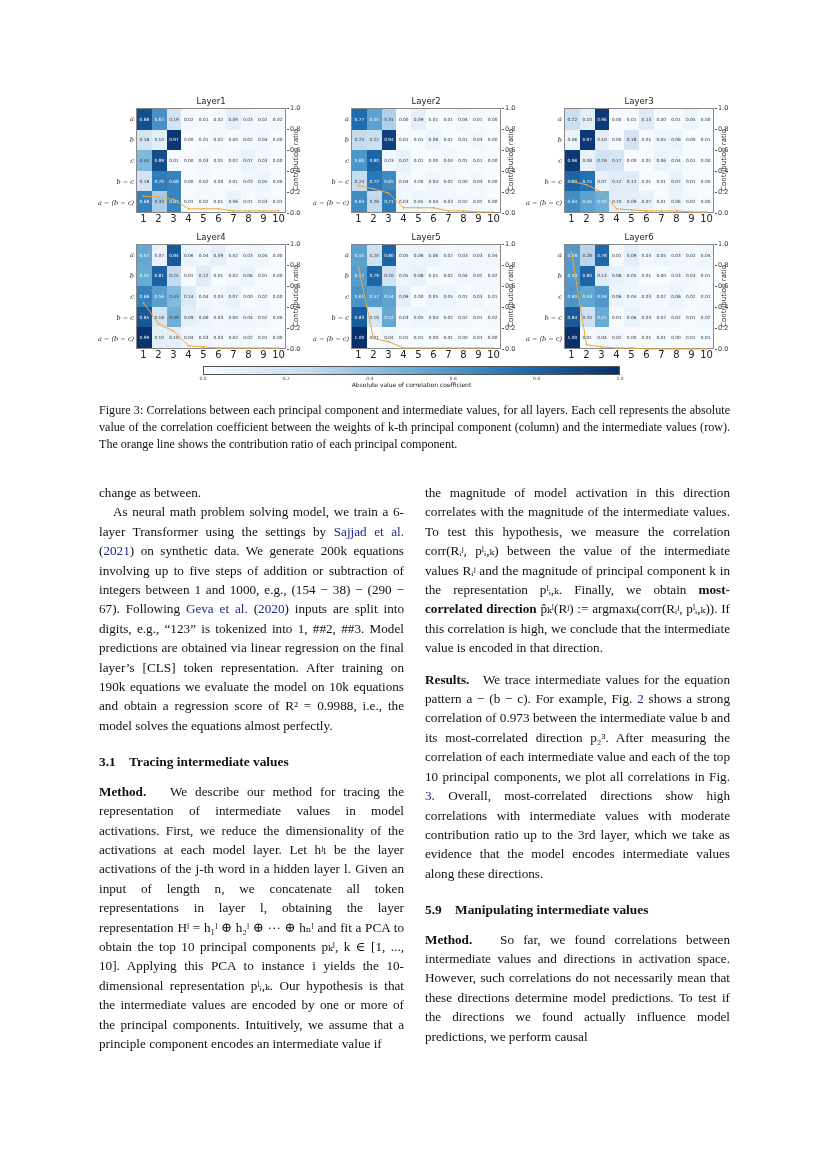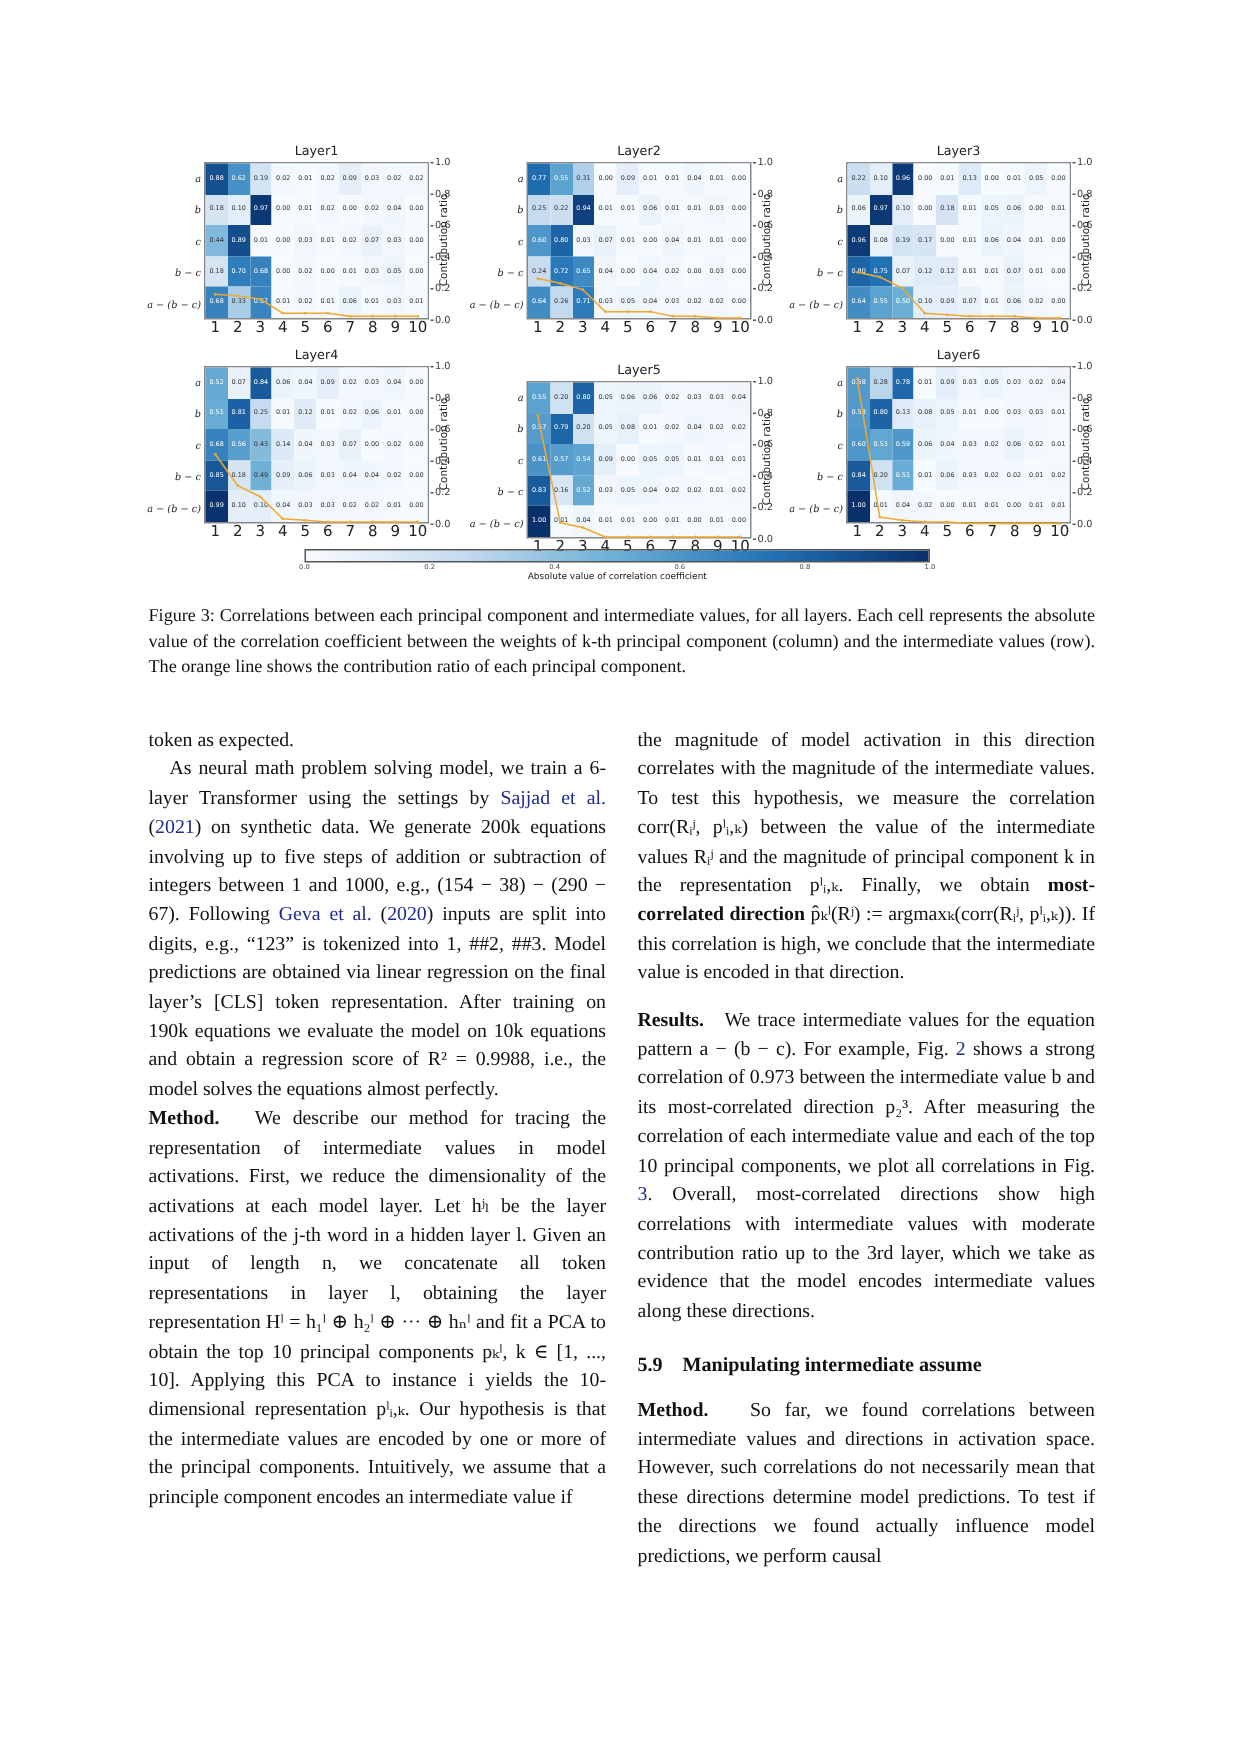--- a/index.html
+++ b/index.html
@@ -430,21 +430,21 @@
         <circle cx="37.5" cy="87.15" r="0.9" fill="#f0a830"></circle>
         <circle cx="52.5" cy="101.85" r="0.9" fill="#f0a830"></circle>
         <circle cx="67.5" cy="102.9" r="0.9" fill="#f0a830"></circle>
         <circle cx="82.5" cy="103.95" r="0.9" fill="#f0a830"></circle>
         <circle cx="97.5" cy="103.95" r="0.9" fill="#f0a830"></circle>
         <circle cx="112.5" cy="103.95" r="0.9" fill="#f0a830"></circle>
         <circle cx="127.5" cy="103.95" r="0.9" fill="#f0a830"></circle>
         <circle cx="142.5" cy="103.95" r="0.9" fill="#f0a830"></circle>
       </svg>
     </div>
-  <div class="panel" style="left:215px; top:146px;">
+  <div class="panel" style="left:215px; top:136px;">
       <div class="ptitle">Layer5</div>
       <div class="rlabels">
         <div class="rl">a</div>
         <div class="rl">b</div>
         <div class="rl">c</div>
         <div class="rl">b − c</div>
         <div class="rl">a − (b − c)</div>
       </div>
       <div class="grid">
         <div class="cell dark" style="background:rgb(92,162,207)">0.55</div>
@@ -640,23 +640,24 @@
       <span style="left:80%">0.8</span>
       <span style="left:100%">1.0</span>
     </div>
     <div class="clabel">Absolute value of correlation coefficient</div>
   </div>
 </div>
 
 <div class="caption">Figure 3: Correlations between each principal component and intermediate values, for all layers. Each cell represents the absolute value of the correlation coefficient between the weights of k-th principal component (column) and the intermediate values (row). The orange line shows the contribution ratio of each principal component.</div>
 
 <div class="col left">
-  <p>token as expected.</p>
+  <p>change as between.</p>
   <p class="indent"><span>As neural math problem solving model, we train a 6-layer Transformer using the settings by </span><span class="cite">Sajjad et al.</span> (<span class="cite">2021</span>)<span> on synthetic data. We generate 200k equations involving up to five steps of addition or subtraction of integers between 1 and 1000, e.g., (154 − 38) − (290 − 67). Following </span><span class="cite">Geva et al.</span> (<span class="cite">2020</span>)<span> inputs are split into digits, e.g., “123” is tokenized into 1, ##2, ##3. Model predictions are obtained via linear regression on the final layer’s [CLS] token representation. After training on 190k equations we evaluate the model on 10k equations and obtain a regression score of R² = 0.9988, i.e., the model solves the equations almost perfectly.</span></p>
+  <h3><span class="num">3.1</span><span>Tracing intermediate values</span></h3>
   <p><b>Method.</b>&nbsp;&nbsp; <span>We describe our method for tracing the representation of intermediate values in model activations. First, we reduce the dimensionality of the activations at each model layer. Let hʲₗ be the layer activations of the j-th word in a hidden layer l. Given an input of length n, we concatenate all token representations in layer l, obtaining the layer representation Hˡ = h₁ˡ ⊕ h₂ˡ ⊕ ··· ⊕ hₙˡ and fit a PCA to obtain the top 10 principal components pₖˡ, k ∈ [1, ..., 10]. Applying this PCA to instance i yields the 10-dimensional representation pˡᵢ,ₖ. Our hypothesis is that the intermediate values are encoded by one or more of the principal components. Intuitively, we assume that a principle component encodes an intermediate value if</span></p>
 </div>
 
 <div class="col right">
   <p><span>the magnitude of model activation in this direction correlates with the magnitude of the intermediate values. To test this hypothesis, we measure the correlation corr(Rᵢʲ, pˡᵢ,ₖ) between the value of the intermediate values Rᵢʲ and the magnitude of principal component k in the representation pˡᵢ,ₖ. Finally, we obtain</span> <b>most-correlated direction</b> <span>p̂ₖˡ(Rʲ) := argmaxₖ(corr(Rᵢʲ, pˡᵢ,ₖ)). If this correlation is high, we conclude that the intermediate value is encoded in that direction.</span></p>
   <p class="para-gap"><b>Results.</b>&nbsp;&nbsp; <span>We trace intermediate values for the equation pattern a − (b − c). For example, Fig. </span><span class="cite">2</span><span> shows a strong correlation of 0.973 between the intermediate value b and its most-correlated direction p₂³. After measuring the correlation of each intermediate value and each of the top 10 principal components, we plot all correlations in Fig. </span><span class="cite">3</span><span>. Overall, most-correlated directions show high correlations with intermediate values with moderate contribution ratio up to the 3rd layer, which we take as evidence that the model encodes intermediate values along these directions.</span></p>
-  <h3><span class="num">5.9</span><span>Manipulating intermediate assume</span></h3>
+  <h3><span class="num">5.9</span><span>Manipulating intermediate values</span></h3>
   <p><b>Method.</b>&nbsp;&nbsp; <span>So far, we found correlations between intermediate values and directions in activation space. However, such correlations do not necessarily mean that these directions determine model predictions. To test if the directions we found actually influence model predictions, we perform causal</span></p>
 </div>
 
 </body></html>

